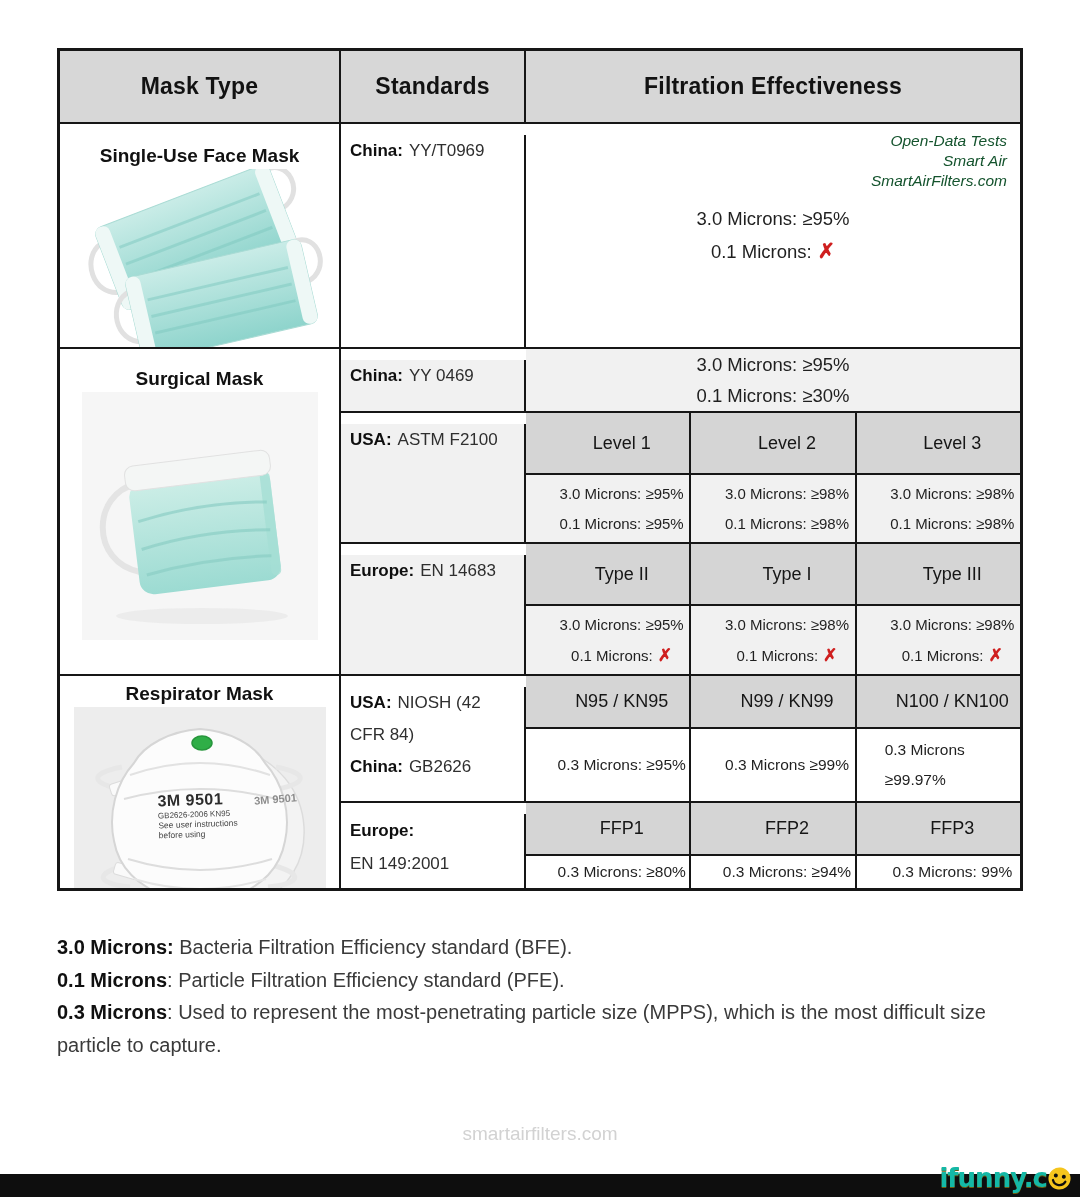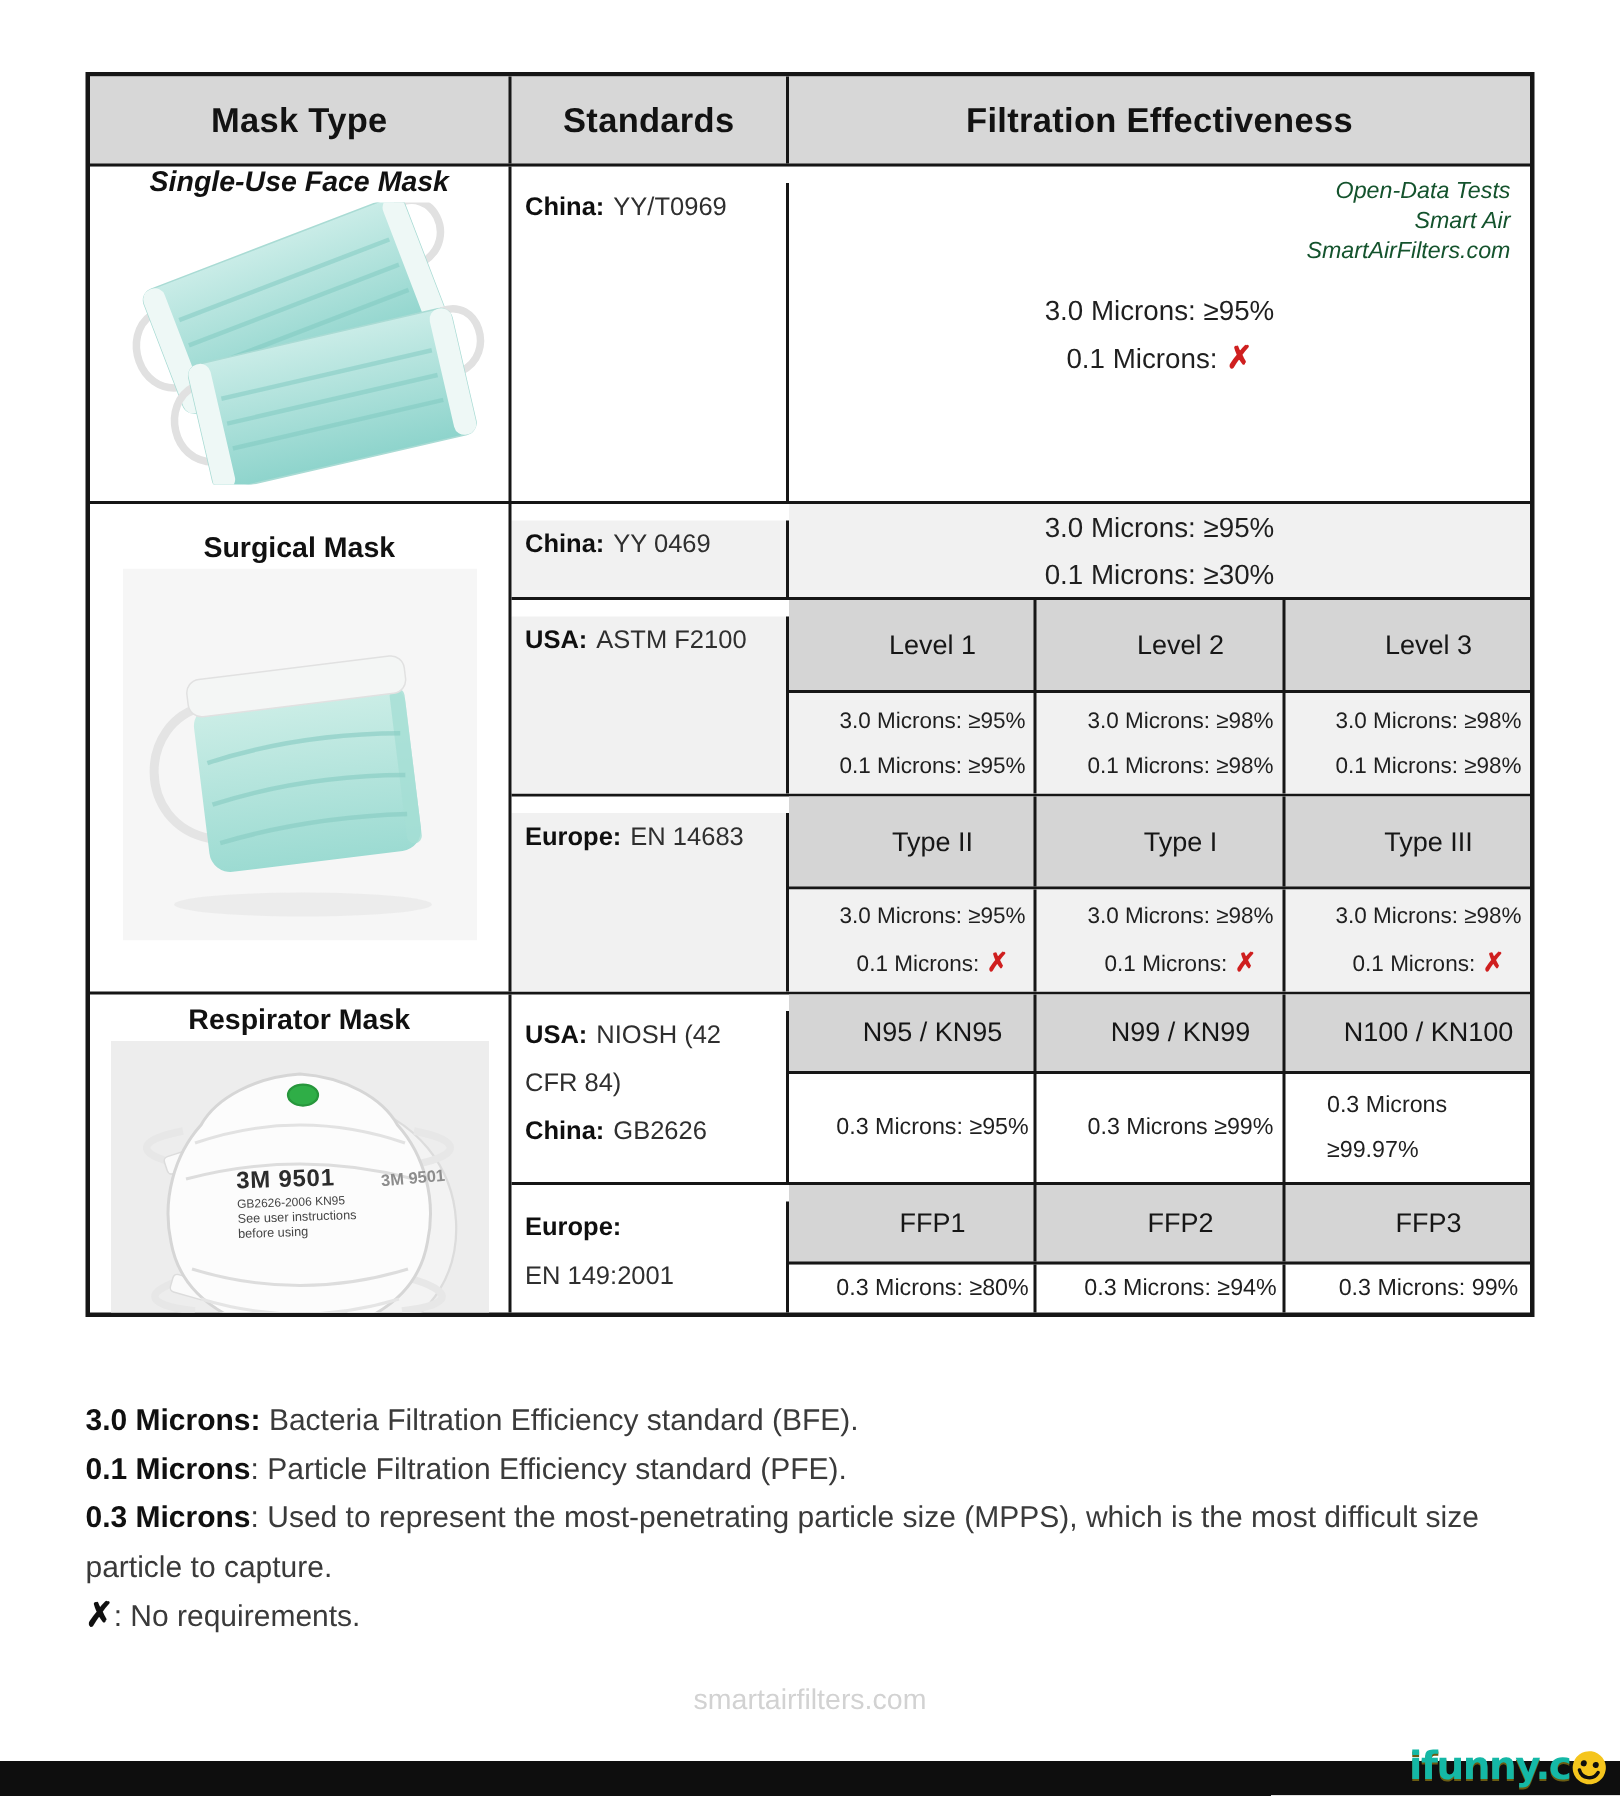--- a/index.html
+++ b/index.html
@@ -8,21 +8,21 @@
     position:relative; width:1080px; height:1197px; background:#ffffff;
     font-family:"Liberation Sans", sans-serif; color:#1c1c1c; overflow:hidden;
   }
   
   .tbl { position:absolute; left:57px; top:48px; width:966px; border:3px solid #161616; background:#fff; }
   .trow { display:flex; border-bottom:2px solid #161616; }
   .trow:last-child { border-bottom:none; }
   .col1 { width:281px; border-right:2px solid #161616; flex:none; }
   .col2 { width:185px; border-right:2px solid #161616; flex:none; }
   .col3 { flex:1; }
-  .thead { height:60px; background:#d7d7d7; }
+  .thead { height:73px; background:#d7d7d7; }
   .hcell { display:flex; align-items:center; justify-content:center; font-size:23px; font-weight:700; color:#121212; letter-spacing:.2px; }
   .row1 { height:225px; }
   .row2 { height:327px; }
   .row3 { height:212px; }
   .rcol { flex:1; display:flex; flex-direction:column; min-width:0; }
   .subrow { display:flex; border-bottom:2px solid #161616; flex:none; }
   .subrow.last { border-bottom:none; flex:1; }
   .lt { background:#f1f1f1; }
   
   .stdcell { display:flex; align-items:flex-start; padding-left:9px; padding-right:4px; font-size:17px;margin-top:11px; }
@@ -43,21 +43,21 @@
   .gvals { display:flex; flex:1; }
   .gc { flex:1; border-right:2px solid #161616; display:flex; align-items:center; justify-content:center; min-width:0;padding-left:28px; }
   .gc:last-child { border-right:none; }
   .ghead .gc { font-size:18px; color:#161616; }
   .gvals .gc { flex-direction:column; font-size:15px; line-height:30px; color:#1f1f1f; }
   .gvals .gc .xmark { font-size:1.15em; margin-left:5px; }
   .one-line { font-size:15.5px !important; }
   
   .maskcell { position:relative; text-align:center; overflow:hidden; }
   .mask-title { font-size:19px; font-weight:700; color:#111; }
-  .mt1 { margin-top:0;font-style:italic; } .mt2 { margin-top:19px; } .mt3 { margin-top:7px; }
+  .mt1 { margin-top:21px; } .mt2 { margin-top:19px; } .mt3 { margin-top:7px; }
   .imgwrap { position:relative; margin:2px auto 0; }
   .w1 { width:256px; height:188px; }
   .w2 { width:236px; height:248px; }
   .w3 { width:252px; height:212px; }
   .imgwrap svg { position:absolute; left:0; top:0; }
   .print-front { position:absolute; left:84px; top:84px; text-align:left; transform:rotate(-2deg); }
   .p1 { font-size:16px; font-weight:700; color:#2c2c2c; letter-spacing:.5px; }
   .p2 { font-size:8px; color:#454545; margin-top:1px; }
   .p3 { font-size:8.5px; color:#454545; }
   .print-back { position:absolute; left:180px; top:86px; font-size:11px; font-weight:700; color:#8d8d8d; transform:rotate(-5deg); }
@@ -306,21 +306,20 @@
           </div>
         </div>
       </div>
     </div>
   </div>
 
   <div class="footnotes">
     <div><span class="b">3.0 Microns:</span><span> Bacteria Filtration Efficiency standard (BFE).</span></div>
     <div><span class="b">0.1 Microns</span><span>: Particle Filtration Efficiency standard (PFE).</span></div>
     <div><span class="b">0.3 Microns</span><span>: Used to represent the most-penetrating particle size (MPPS), which is the most difficult size particle to capture.</span></div>
-    <div><span class="b xmark">✗</span><span>: No requirements.</span></div>
   </div>
 
   <div class="wm-bottom">smartairfilters.com</div>
 
   <div class="ifunny-bar">
     <div class="ifunny">
       <span>ifunny.c</span>
         <svg width="25" height="25" viewBox="0 0 26 26">
         <g transform="rotate(8 13 13)">
           <circle cx="13" cy="13" r="11.5" fill="#f5c51d"></circle>

